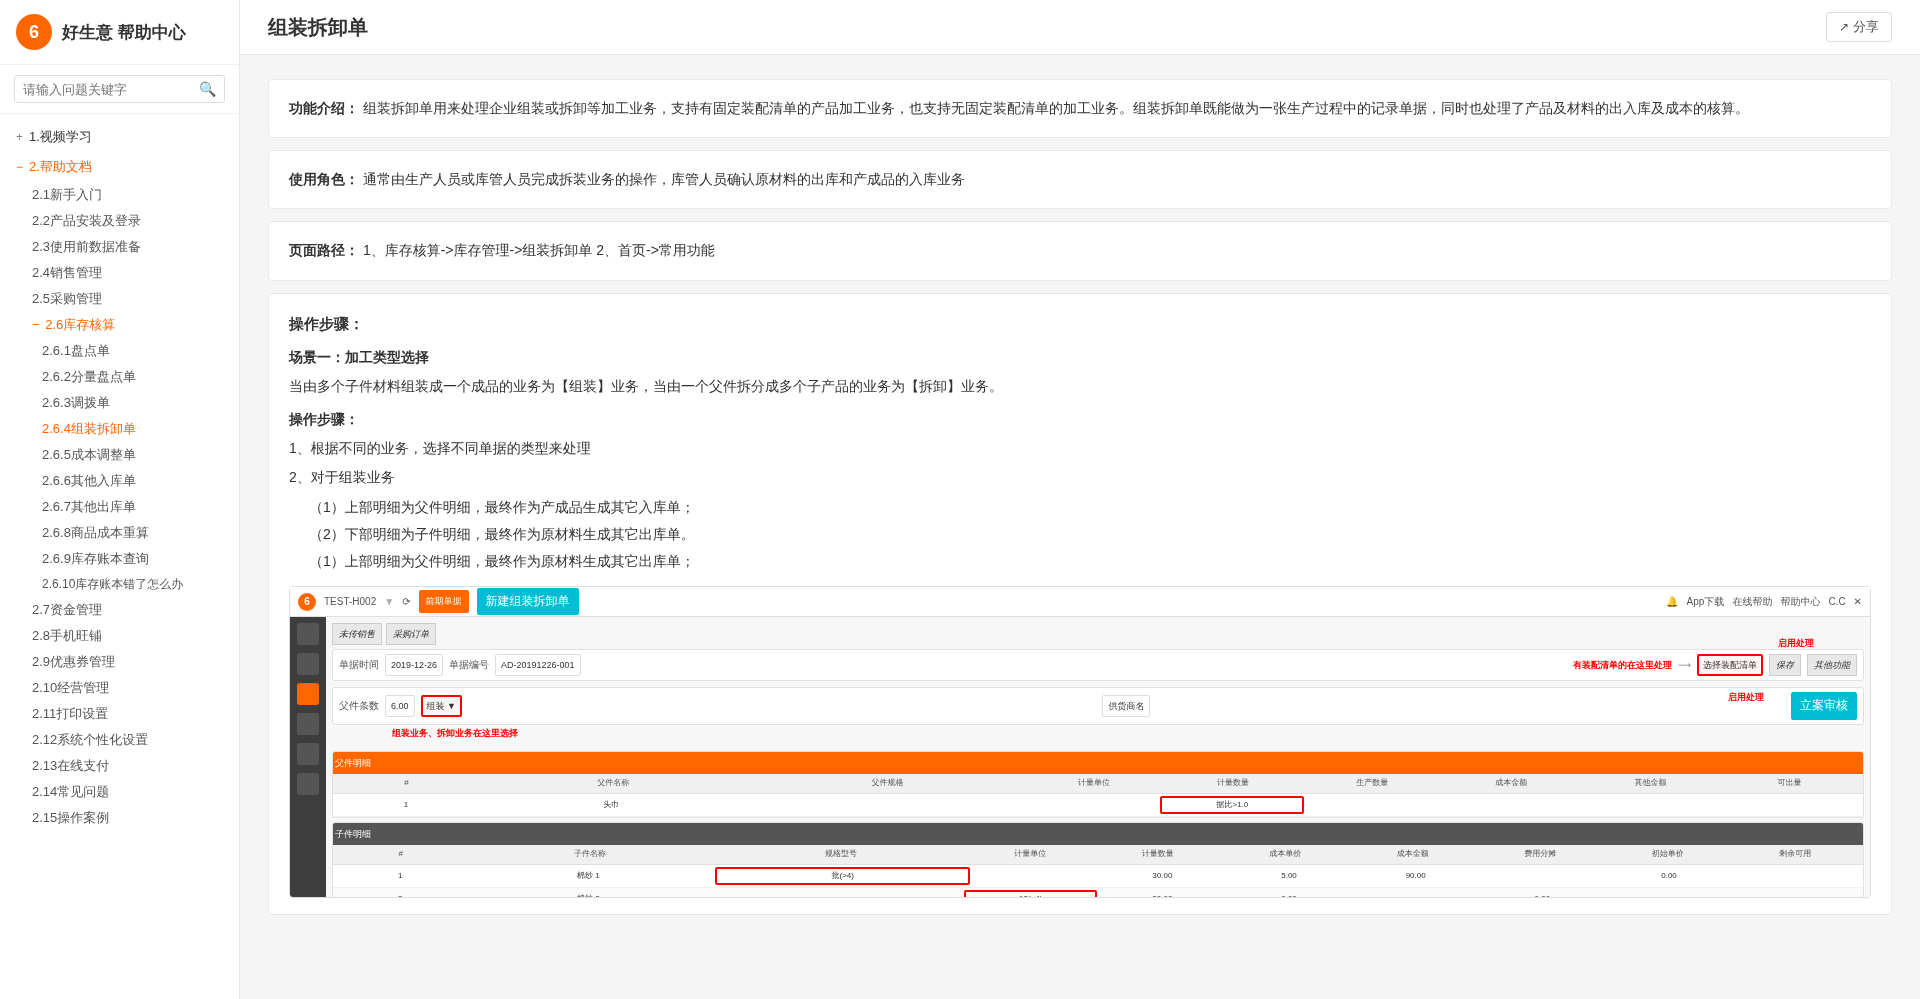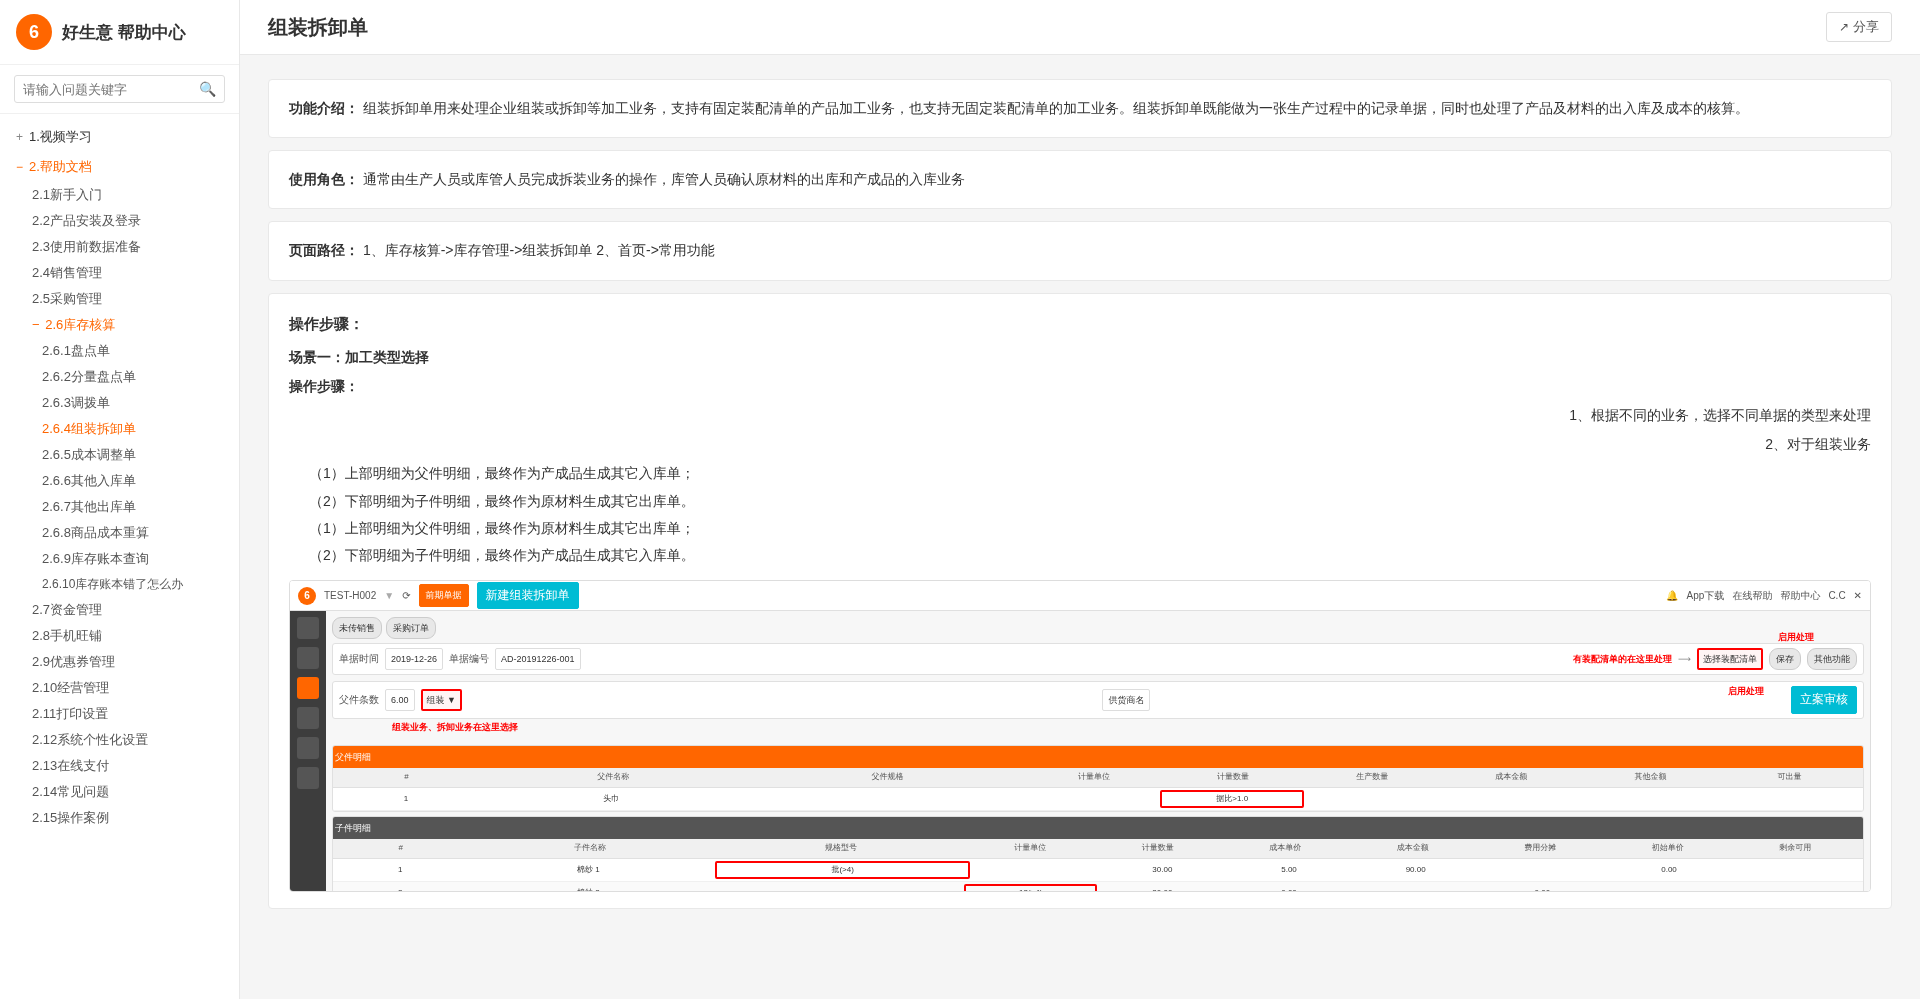--- a/index.html
+++ b/index.html
@@ -106,21 +106,21 @@
     .content-card .label { font-weight: bold; }
     .section-title {
       font-weight: bold;
       font-size: 15px;
       margin-bottom: 8px;
     }
     .sub-section {
       margin-bottom: 8px;
     }
     .sub-section .title { font-weight: bold; color: #333; margin-bottom: 4px; }
-    .numbered { margin-bottom: 4px; text-align: right; }
+    .numbered { margin-bottom: 4px; }
     .paren-item { padding-left: 20px; margin-bottom: 2px; }
 
     
     .screenshot-wrapper {
       margin-top: 12px;
       border: 1px solid #ddd;
       border-radius: 4px;
       overflow: hidden;
       background: #f0f0f0;
     }
@@ -184,24 +184,25 @@
       padding: 4px 6px;
       display: flex;
       align-items: center;
       gap: 6px;
       margin-bottom: 6px;
       position: relative;
     }
     .mock-btn {
       background: #e8e8e8;
       border: 1px solid #ccc;
-      border-radius: 9px;
+      border-radius: 0;
       padding: 2px 6px;
       font-size: 9px;
       color: #333;
+      font-style: italic;
     }
     .mock-btn-orange {
       background: #ff6600;
       border: 1px solid #ff6600;
       border-radius: 2px;
       padding: 2px 6px;
       font-size: 9px;
       color: #fff;
     }
     .mock-btn-teal {
@@ -347,27 +348,27 @@
     <div class="content-card">
       <span class="label">页面路径：</span>
       <span>1、库存核算-&gt;库存管理-&gt;组装拆卸单 2、首页-&gt;常用功能</span>
     </div>
 
     <div class="content-card">
       <div class="section-title">操作步骤：</div>
 
       <div class="sub-section">
         <div class="title">场景一：加工类型选择</div>
+        <div style="margin-bottom:8px;">当由多个子件材料组装成一个成品的业务为【组装】业务，当由一个父件拆分成多个子产品的业务为【拆卸】业务。</div>
         <div style="font-weight:bold;margin-bottom:4px;">操作步骤：</div>
         <div class="numbered">1、根据不同的业务，选择不同单据的类型来处理</div>
         <div class="numbered">2、对于组装业务</div>
         <div class="paren-item">（1）上部明细为父件明细，最终作为产成品生成其它入库单；</div>
         <div class="paren-item">（2）下部明细为子件明细，最终作为原材料生成其它出库单。</div>
         <div class="paren-item">（1）上部明细为父件明细，最终作为原材料生成其它出库单；</div>
-        <div class="paren-item">（2）下部明细为子件明细，最终作为产成品生成其它入库单。</div>
       </div>
 
       <div class="screenshot-wrapper">
         <div class="mock-screen">
 
           <div class="mock-topbar">
             <div class="mock-orange-badge">6</div>
             <span class="mock-topbar-text">TEST-H002</span>
             <span class="mock-topbar-text" style="color:#aaa;">▼</span>
             <span class="mock-topbar-text">⟳</span>

